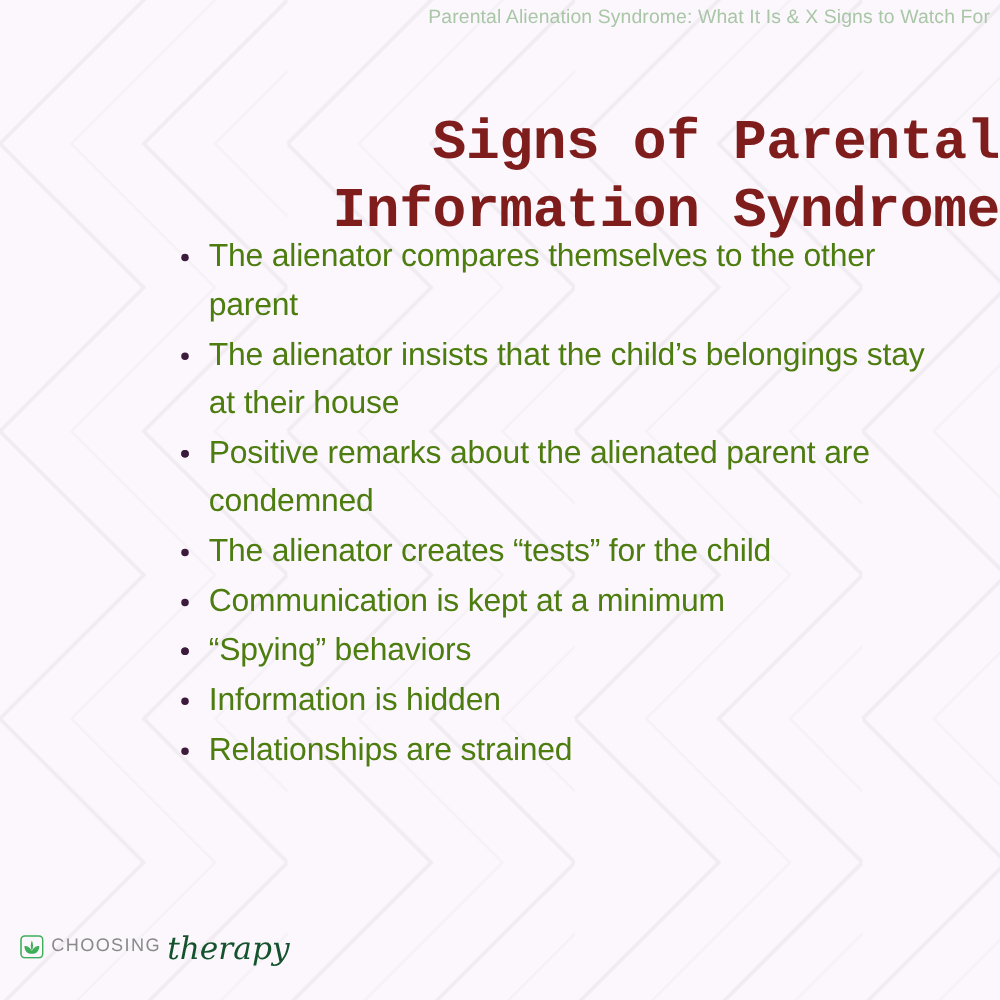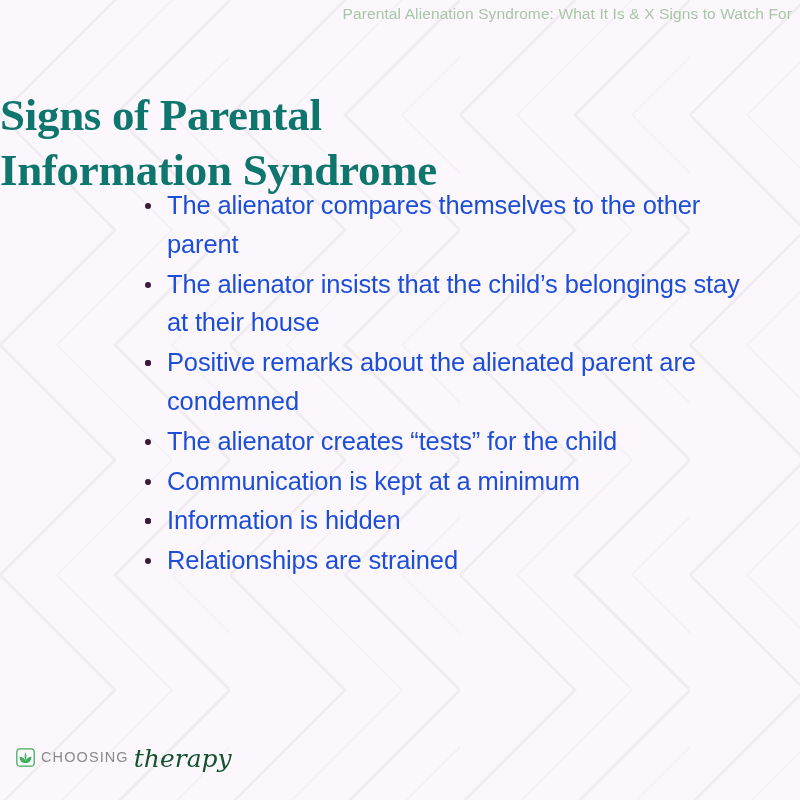--- a/index.html
+++ b/index.html
@@ -45,26 +45,26 @@
     white-space: nowrap;
     line-height: 1.2;
   }
 
   
   #title {
     position: absolute;
     top: 58px;
     left: 0;
     width: 800px;
-    text-align: left;
-    font-family: Liberation Serif, serif;
+    text-align: right;
+    font-family: Liberation Mono, monospace;
     font-weight: 700;
     font-size: 45px;
     line-height: 1.22;
-    color: #0f766e;
+    color: #7f1d1d;
     letter-spacing: -0.3px;
   }
   #title .title-line {
     display: block;
   }
 
   
   #signs-list {
     position: absolute;
     top: 186px;
@@ -74,21 +74,21 @@
     padding: 0;
     list-style: none;
   }
   #signs-list .sign-item {
     position: relative;
     padding-left: 27px;
     margin: 0 0 1px 0;
     font-family: "Liberation Sans", sans-serif;
     font-size: 25.5px;
     line-height: 38.8px;
-    color: #1d4ed8;
+    color: #4d7c0f;
     letter-spacing: -0.15px;
   }
   #signs-list .sign-item .bullet-dot {
     position: absolute;
     left: 5px;
     top: 17px;
     width: 6px;
     height: 6px;
     border-radius: 50%;
     background: #3C1A3C;
@@ -175,20 +175,24 @@
     </li>
     <li class="sign-item">
       <span class="bullet-dot"></span>
       <span>Communication is kept at a minimum</span>
     </li>
     <li class="sign-item">
       <span class="bullet-dot"></span>
     </li>
     <li class="sign-item">
       <span class="bullet-dot"></span>
+      <span>“Spying” behaviors</span>
+    </li>
+    <li class="sign-item">
+      <span class="bullet-dot"></span>
       <span>Information is hidden</span>
     </li>
     <li class="sign-item">
       <span class="bullet-dot"></span>
       <span>Relationships are strained</span>
     </li>
   </ul>
 
   <div id="brand-logo">
     <svg class="logo-mark" viewBox="0 0 24 24" xmlns="http://www.w3.org/2000/svg" aria-hidden="true">

